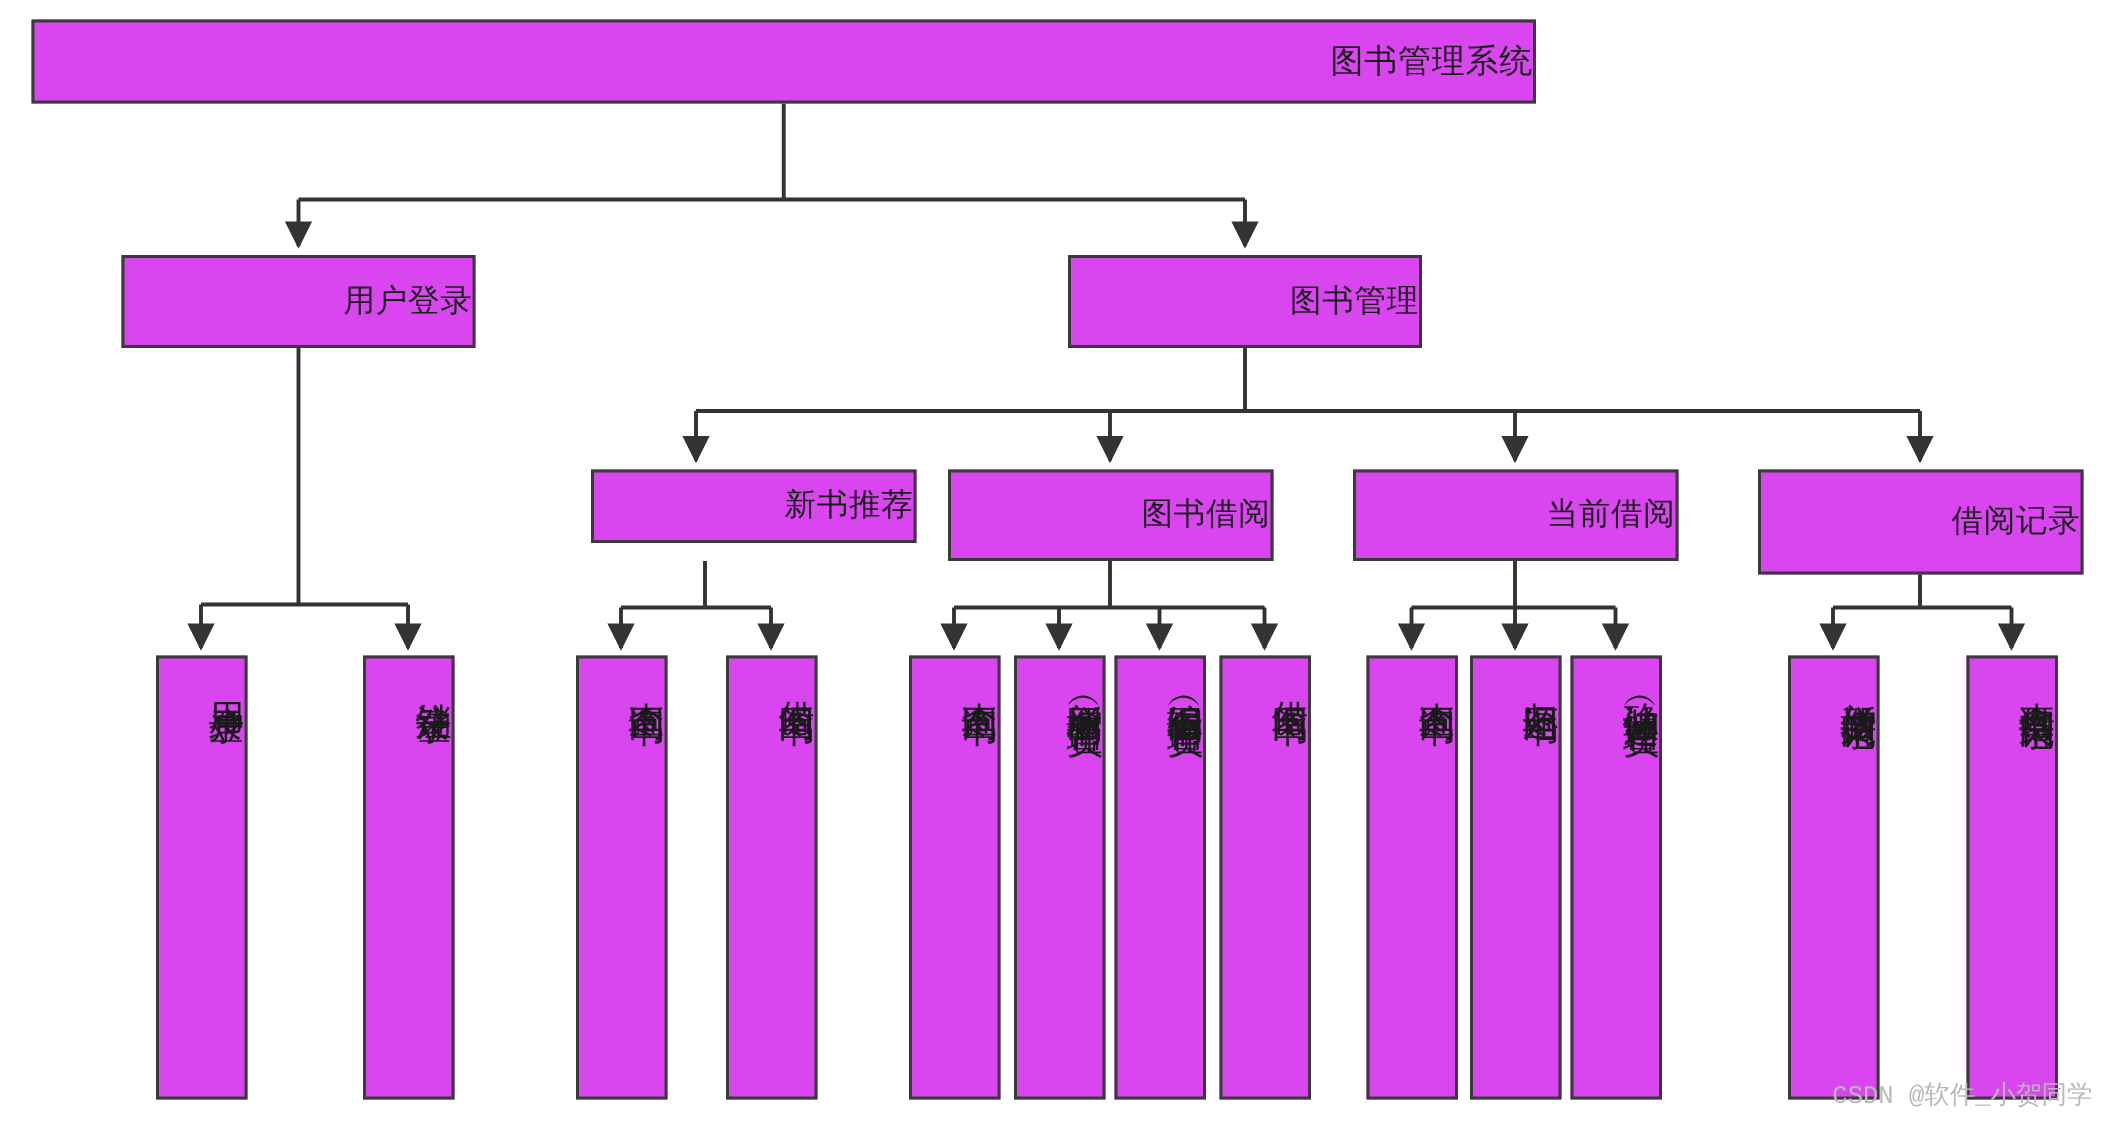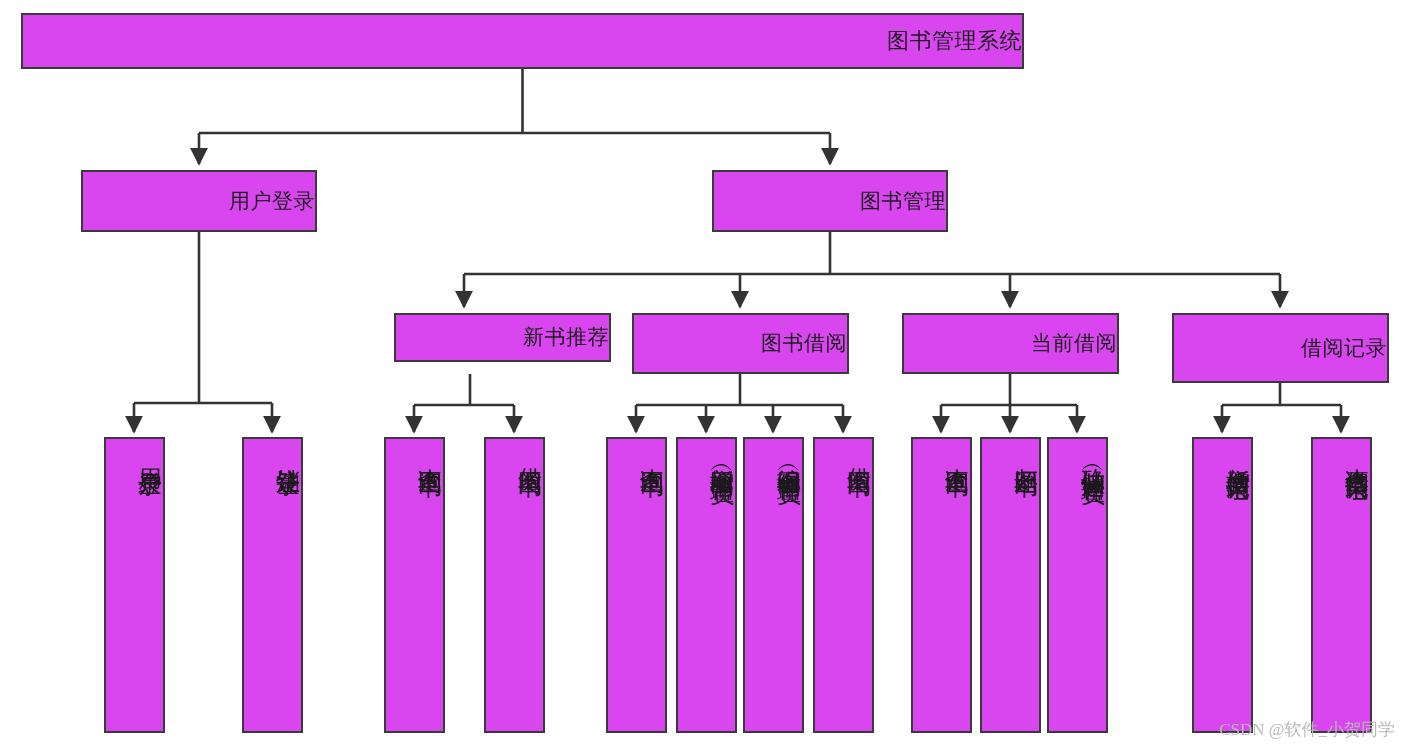--- a/index.html
+++ b/index.html
@@ -44,21 +44,21 @@
   }
 
   #watermark{
     position:absolute;
     right:10px;
     bottom:6px;
     font-size:17px;
     color:#b9b9b9;
     z-index:5;
     white-space:nowrap;
-    font-family:Liberation Serif, serif;
+    font-family:Liberation Mono, monospace;
   }
 </style>
 </head>
 <body>
 
 <div id="stage">
 
   <svg id="wires" viewBox="0 0 1405 747" xmlns="http://www.w3.org/2000/svg">
     <defs>
       <marker id="arrow" viewBox="0 0 10 10" refX="9" refY="5" markerWidth="7" markerHeight="7" orient="auto-start-reverse">

